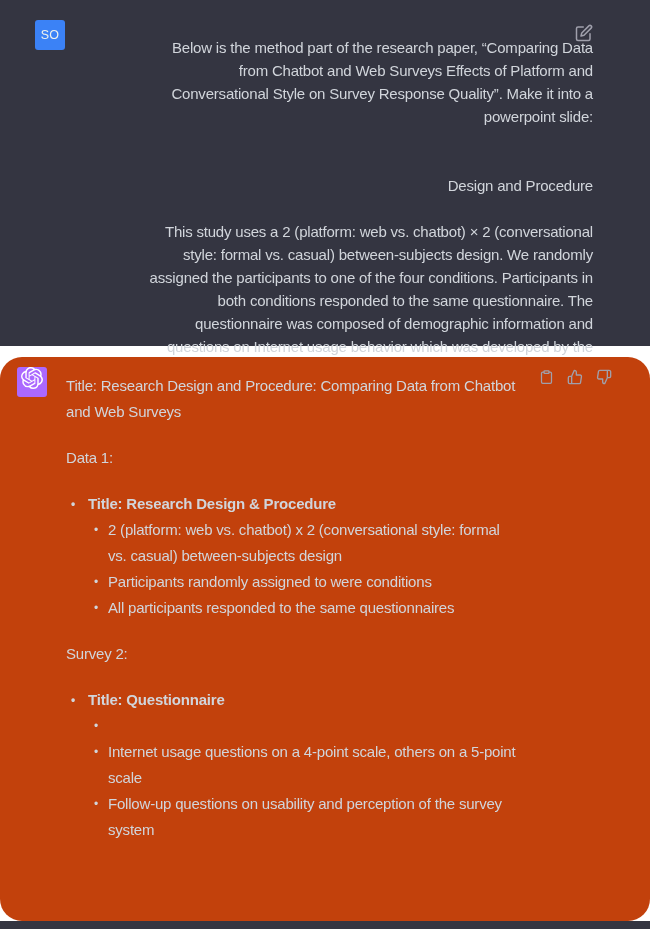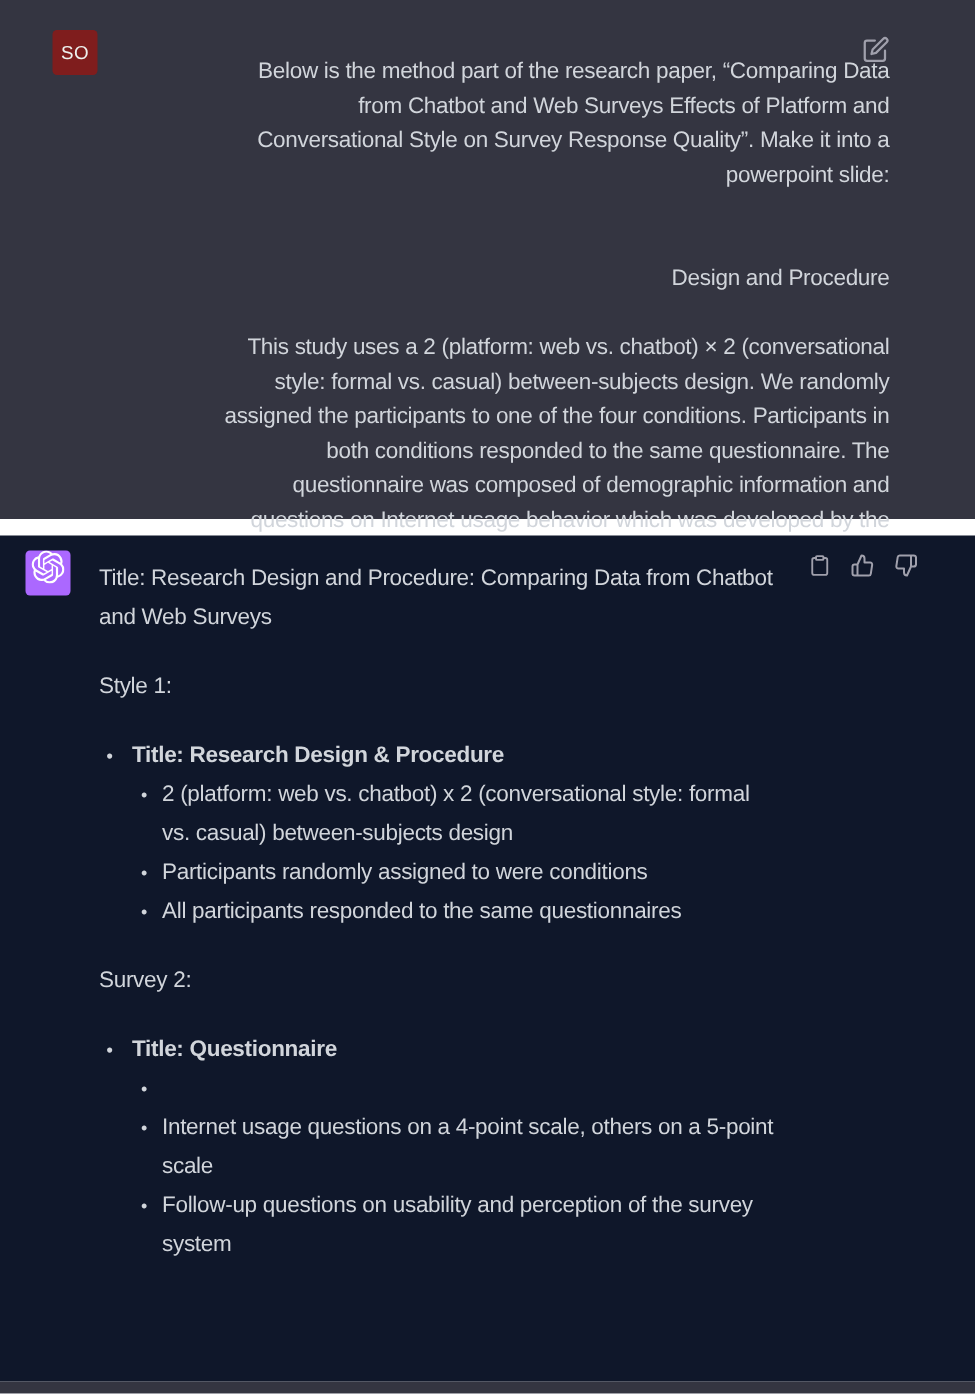--- a/index.html
+++ b/index.html
@@ -13,21 +13,21 @@
     box-sizing:border-box; width:650px; height:346px;
     background:#343541; position:relative;
     padding:20px 0 0 35px;
   }
   .avatar {
     width:30px; height:30px; border-radius:3px; flex:none;
     display:flex; align-items:center; justify-content:center;
     position:absolute;
   }
   .avatar-user {
-    left:35px; top:20px; background:#7f1d1d; color:#eef1ee;
+    left:35px; top:20px; background:#3b82f6; color:#eef1ee;
     font-size:12.5px; letter-spacing:.3px;
   }
   .user-text {
     position:absolute; left:88px; top:13px; width:505px;
     color:#d1d5db; font-size:15px; line-height:23px; letter-spacing:-0.2px;
     white-space:pre-line;
     text-align:right;
   }
   .user-par1 { margin:0; }
   .user-heading { margin:23px 0 0 0; }
@@ -35,23 +35,23 @@
   .icon-btn {
     position:absolute; background:none; border:none; padding:0; margin:0;
     color:#a0a0ac; cursor:pointer; line-height:0;
   }
   .edit-btn { top:24px; right:57px; }
   
   .gap { width:650px; height:11px; background:#ffffff; }
   
   .msg-assistant {
     box-sizing:border-box; width:650px; height:564px;
-    background:#0f172a; position:relative;
+    background:#c2410c; position:relative;
     padding:16px 0 0 66px;
-    color:#d1d5db; font-size:15px; line-height:26px; letter-spacing:-0.2px;
+    color:#d1d5db; font-size:15px; line-height:26px; letter-spacing:-0.2px;border-radius:22px;
   }
   .avatar-assistant { left:17px; top:10px; background:#ab68ff; }
   .avatar-assistant svg { width:22px; height:22px; }
   .a-title { white-space:pre-line; width:470px; margin:0 0 20px 0; }
   .slide-label { margin:0 0 20px 0; }
   .list { margin:0 0 20px 0; width:520px; }
   .li { display:flex; }
   .li .btext { white-space:pre-line; }
   .l1 { padding-left:5px;font-weight:bold; }
   .l1 .dot { width:17px; flex:none; }
@@ -109,21 +109,21 @@
       <span>
         <svg viewBox="0 0 24 24" fill="#ffffff" xmlns="http://www.w3.org/2000/svg">
           <path d="M22.2819 9.8211a5.9847 5.9847 0 0 0-.5157-4.9108 6.0462 6.0462 0 0 0-6.5098-2.9A6.0651 6.0651 0 0 0 4.9807 4.1818a5.9847 5.9847 0 0 0-3.9977 2.9 6.0462 6.0462 0 0 0 .7427 7.0966 5.98 5.98 0 0 0 .511 4.9107 6.051 6.051 0 0 0 6.5146 2.9001A5.9847 5.9847 0 0 0 13.2599 24a6.0557 6.0557 0 0 0 5.7718-4.2058 5.9894 5.9894 0 0 0 3.9977-2.9001 6.0557 6.0557 0 0 0-.7475-7.073zm-9.022 12.6081a4.4755 4.4755 0 0 1-2.8764-1.0408l.1419-.0804 4.7783-2.7582a.7948.7948 0 0 0 .3927-.6813v-6.7369l2.02 1.1686a.071.071 0 0 1 .038.052v5.5826a4.504 4.504 0 0 1-4.4945 4.4944zm-9.6607-4.1254a4.4708 4.4708 0 0 1-.5346-3.0137l.142.0852 4.783 2.7582a.7712.7712 0 0 0 .7806 0l5.8428-3.3685v2.3324a.0804.0804 0 0 1-.0332.0615L9.74 19.9502a4.4992 4.4992 0 0 1-6.1408-1.6464zM2.3408 7.8956a4.485 4.485 0 0 1 2.3655-1.9728V11.6a.7664.7664 0 0 0 .3879.6765l5.8144 3.3543-2.0201 1.1685a.0757.0757 0 0 1-.071 0l-4.8303-2.7865A4.504 4.504 0 0 1 2.3408 7.8956zm16.5963 3.8558L13.1038 8.364 15.1192 7.2a.0757.0757 0 0 1 .071 0l4.8303 2.7913a4.4944 4.4944 0 0 1-.6765 8.1042v-5.6772a.79.79 0 0 0-.407-.667zm2.0107-3.0231l-.142-.0852-4.7735-2.7818a.7759.7759 0 0 0-.7854 0L9.409 9.2297V6.8974a.0662.0662 0 0 1 .0284-.0615l4.8303-2.7866a4.4992 4.4992 0 0 1 6.6802 4.66zM8.3065 12.863l-2.02-1.1638a.0804.0804 0 0 1-.038-.0567V6.0742a4.4992 4.4992 0 0 1 7.3757-3.4537l-.142.0805L8.704 5.459a.7948.7948 0 0 0-.3927.6813zm1.0976-2.3654l2.602-1.4998 2.6069 1.4998v2.9994l-2.5974 1.4997-2.6067-1.4997z"></path>
         </svg>
       </span>
     </div>
 
     <p class="a-title">Title: Research Design and Procedure: Comparing Data from Chatbot
 and Web Surveys</p>
 
-    <p class="slide-label">Style 1:</p>
+    <p class="slide-label">Data 1:</p>
 
     <div class="list">
       <div class="li l1">
         <span class="dot"></span>
         <span class="btext">Title: Research Design &amp; Procedure</span>
       </div>
       <div class="li l2">
         <span class="dot"></span>
         <span class="btext">2 (platform: web vs. chatbot) x 2 (conversational style: formal
 vs. casual) between-subjects design</span>

